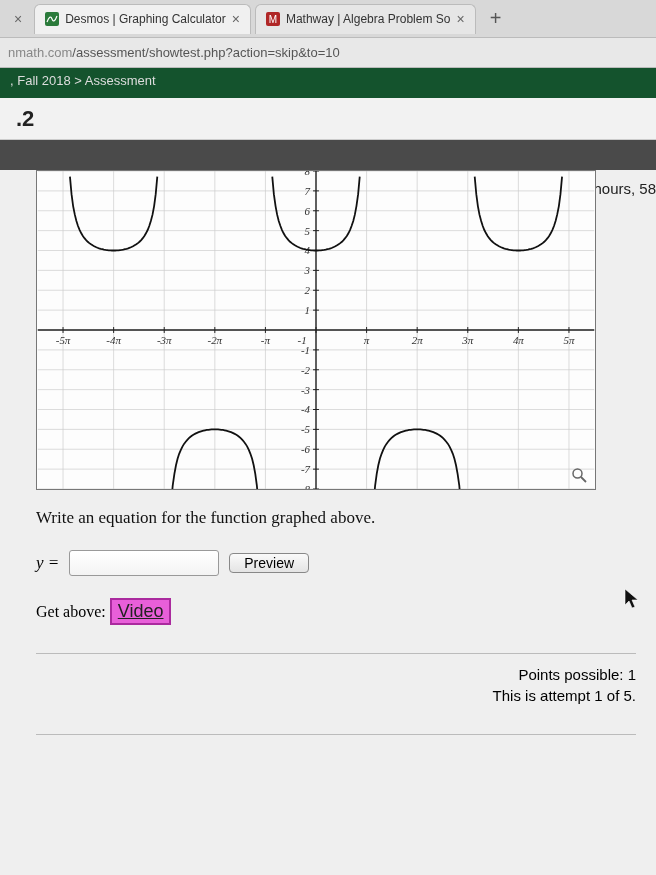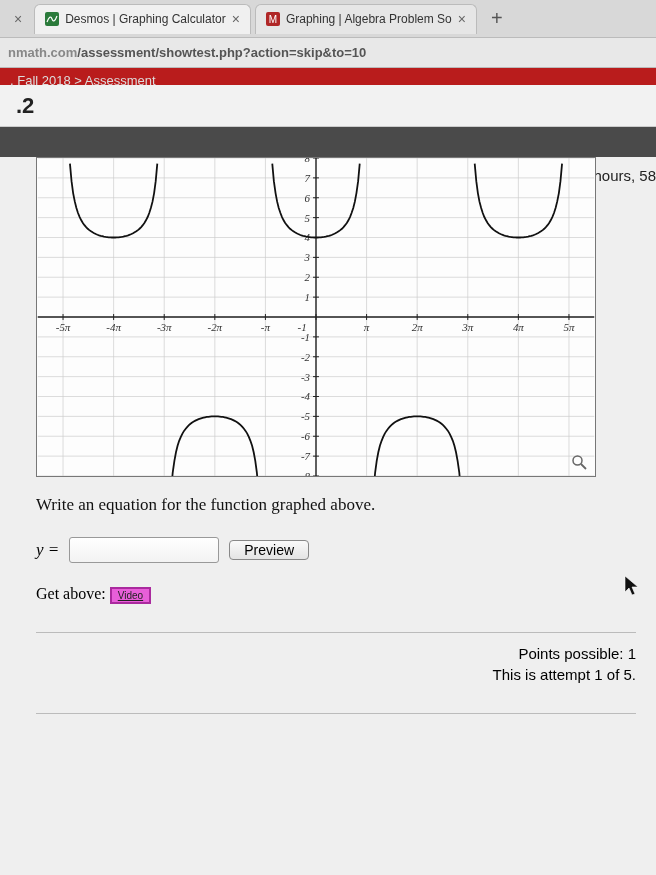--- a/index.html
+++ b/index.html
@@ -41,28 +41,27 @@
 .newtab { font-size: 20px; color: #555; padding: 0 10px; cursor: pointer; }
 .addrbar {
   background: #e8e8e8;
   height: 30px;
   display: flex;
   align-items: center;
   padding: 0 8px;
   font-size: 13px;
   color: #555;
   border-bottom: 1px solid #bbb;
-  font-weight: bold;
 }
 .url { white-space: nowrap; }
 .url .dim { color: #888; }
 .breadcrumb {
-  background: #b91c1c;
+  background: #14532d;
   color: #ddd;
-  height: 17px;
+  height: 30px;
   line-height: 26px;
   padding: 0 10px;
   font-size: 13px;
 }
 .qheader {
   background: #f2f2f2;
   height: 42px;
   display: flex;
   align-items: center;
   padding: 0 16px;
@@ -138,21 +137,21 @@
   font-size: 16px;
   margin-bottom: 28px;
 }
 .videolink {
   display: inline-block;
   background: #e85fd9;
   border: 2px solid #aa2a9e;
   color: #222;
   padding: 1px 6px;
   font-family: Arial;
-  font-size: 10px;
+  font-size: 18px;
 }
 .hr { border: none; border-top: 1px solid #bbb; margin: 4px 0 10px 0; width: 600px; }
 .pointsline {
   font-size: 15px;
   line-height: 1.4;
   margin-bottom: 28px;
   text-align: right;
 }
 .submitbtn {
   height: 32px;
@@ -194,21 +193,21 @@
     <span class="label">Desmos | Graphing Calculator</span>
     <span class="close">×</span>
   </div>
   <div class="tab">
     <span class="favicon">
       <svg viewBox="0 0 14 14">
           <rect width="14" height="14" fill="#b02727" rx="2"></rect>
           <text x="7" y="11" text-anchor="middle" font-size="10" fill="#fff" font-family="Arial">M</text>
         </svg>
     </span>
-    <span class="label">Graphing | Algebra Problem So</span>
+    <span class="label">Mathway | Algebra Problem So</span>
     <span class="close">×</span>
   </div>
   <div class="newtab">+</div>
 </div>
 
 <div class="addrbar">
   <span class="url">
     <span class="dim">nmath.com</span><span>/assessment/showtest.php?action=skip&amp;to=10</span>
   </span>
 </div>

